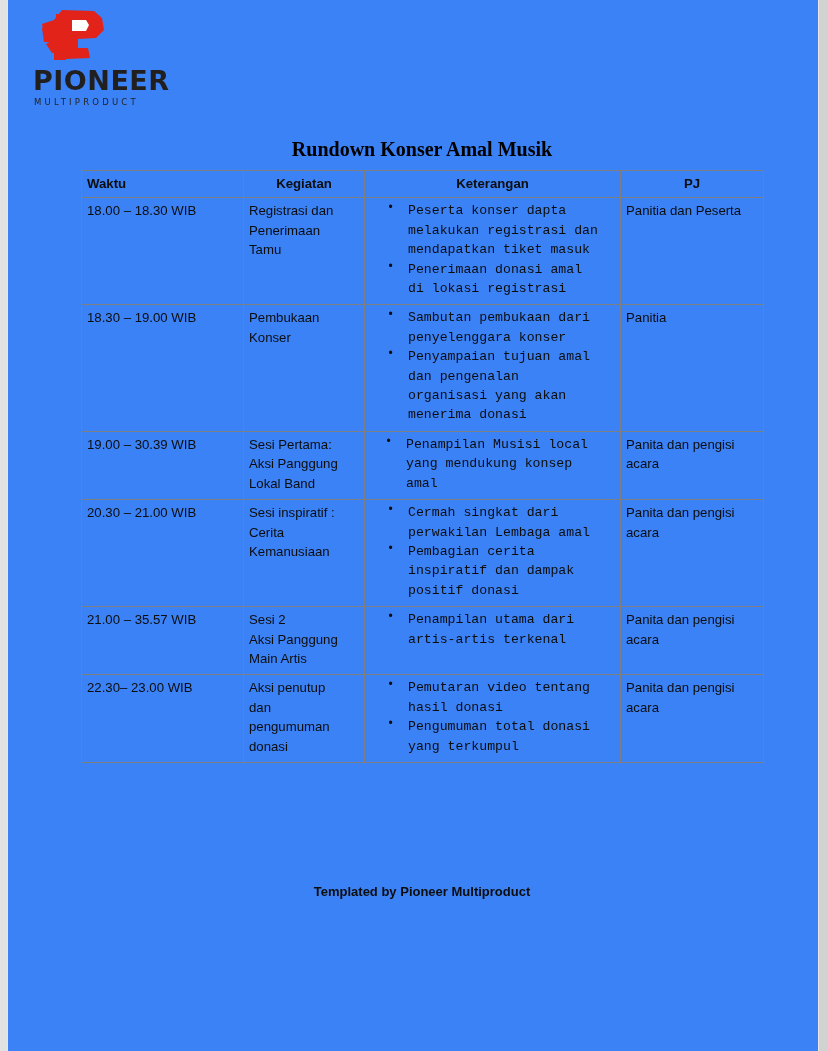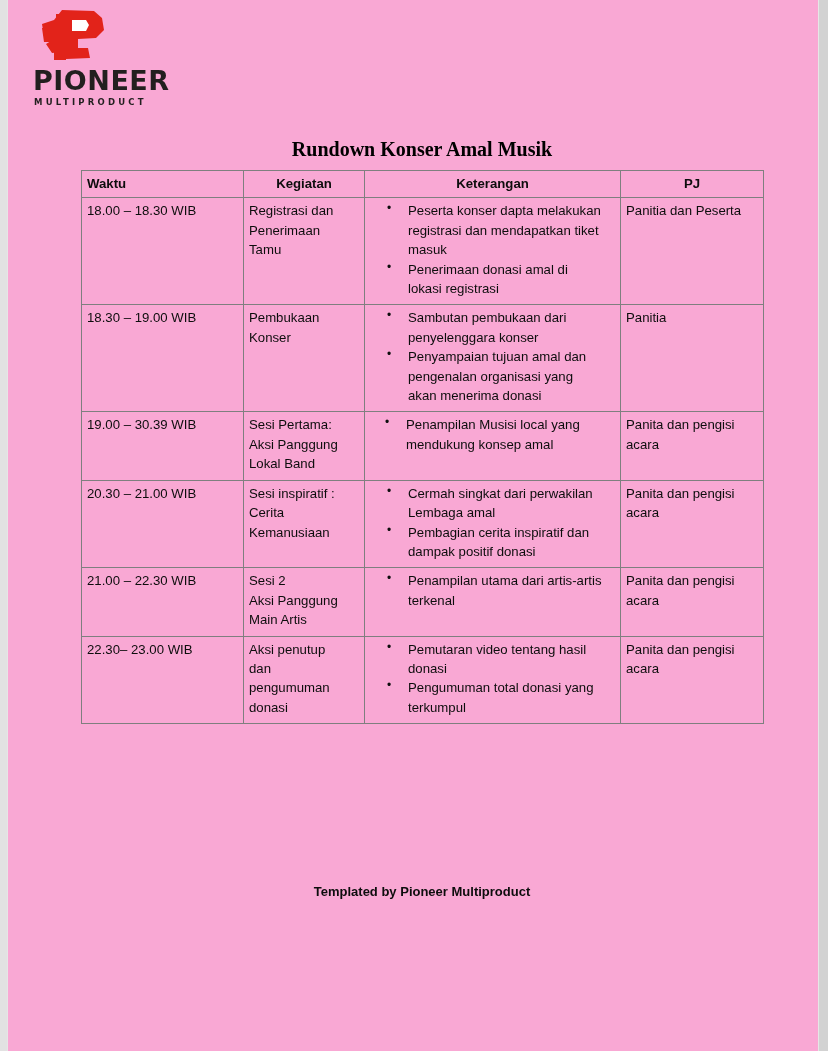--- a/index.html
+++ b/index.html
@@ -13,21 +13,21 @@
     height: 1051px;
     overflow: hidden;
     font-family: "Liberation Sans", sans-serif;
   }
   .page {
     position: absolute;
     left: 8px;
     top: 0;
     width: 810px;
     height: 1051px;
-    background: #f9a8d4;
+    background: #3b82f6;
     box-shadow: 0 0 0 1px #e6e6e6;
   }
   .edge-left {
     position: absolute;
     left: 0; top: 0;
     width: 8px; height: 1051px;
     background: #e2e2e2;
   }
   .edge-right {
     position: absolute;
@@ -53,21 +53,21 @@
     font-weight: bold;
     font-size: 27px;
     letter-spacing: 0.5px;
     color: #221f1f;
     line-height: 1;
     margin-top: 1px;
     margin-left: 1px;
   }
   .logo-sub {
     font-family: "DejaVu Sans", sans-serif;
-    font-weight: bold;
+    font-weight: normal;
     font-size: 8.5px;
     letter-spacing: 3.2px;
     color: #221f1f;
     line-height: 1;
     margin-top: 4px;
     margin-left: 2px;
   }
 
   
   .doc-title {
@@ -113,20 +113,21 @@
   .col-pj { width: 143px; }
 
   .cell-waktu { white-space: nowrap; }
 
   .kegiatan-line { display: block; }
 
   ul.ket {
     margin: 0;
     padding: 0 0 0 38px;
     list-style: none;
+    font-family: Liberation Mono, monospace;
   }
   ul.ket li {
     position: relative;
     margin: 0 0 0 0;
     padding: 0 0 0 0;
   }
   ul.ket li::before {
     content: "\2022";
     position: absolute;
     left: -21px;
@@ -240,21 +241,21 @@
           </td>
           <td>
             <ul class="ket">
               <li>Cermah singkat dari perwakilan Lembaga amal</li>
               <li>Pembagian cerita inspiratif dan dampak positif donasi</li>
             </ul>
           </td>
           <td>Panita dan pengisi acara</td>
         </tr>
         <tr>
-          <td class="cell-waktu">21.00 – 22.30 WIB</td>
+          <td class="cell-waktu">21.00 – 35.57 WIB</td>
           <td>
             <span class="kegiatan-line">Sesi 2</span>
             <span class="kegiatan-line">Aksi Panggung</span>
             <span class="kegiatan-line">Main Artis</span>
           </td>
           <td>
             <ul class="ket">
               <li>Penampilan utama dari artis-artis terkenal</li>
             </ul>
           </td>

